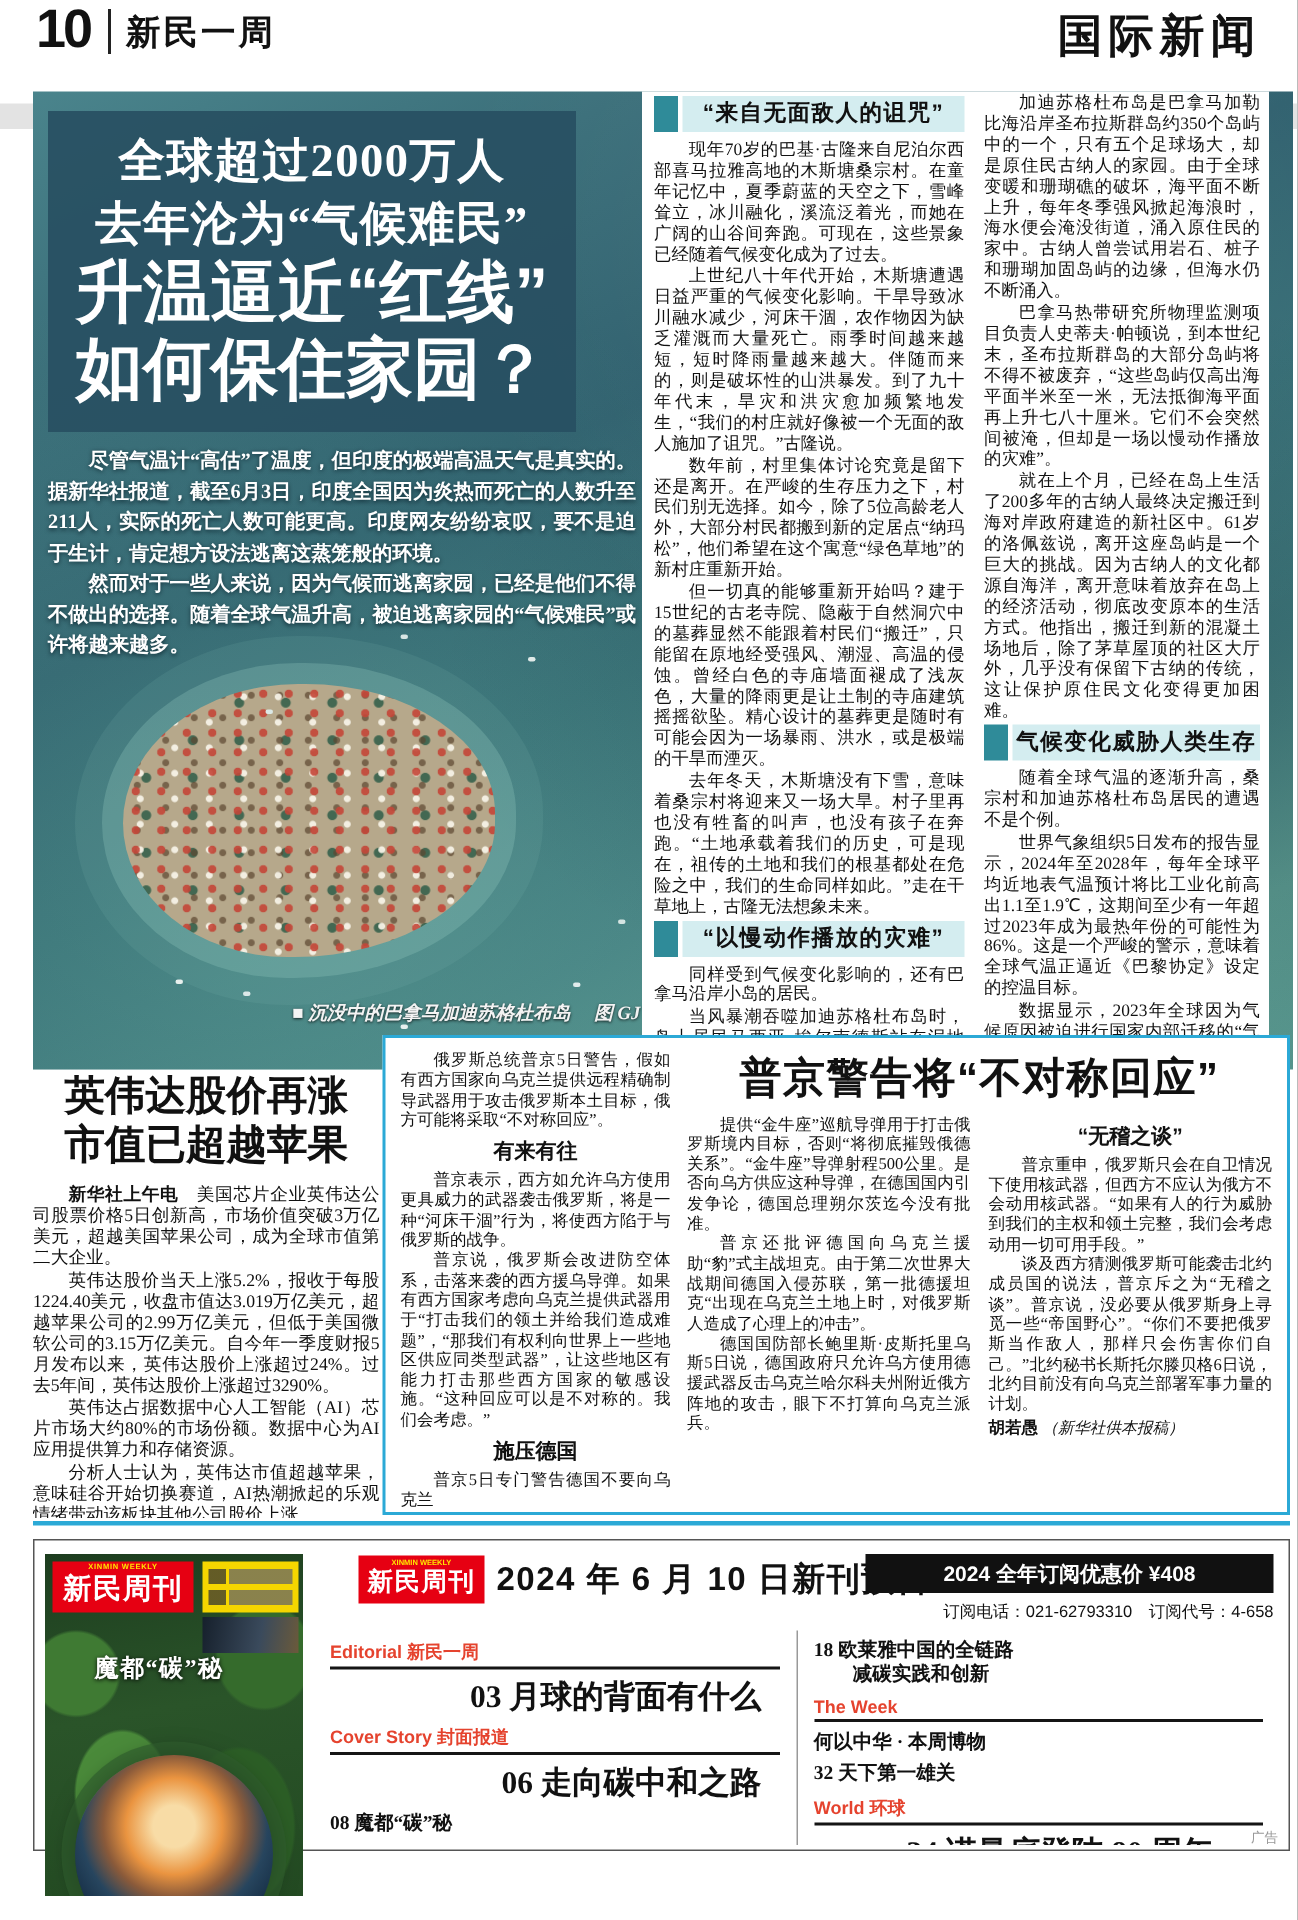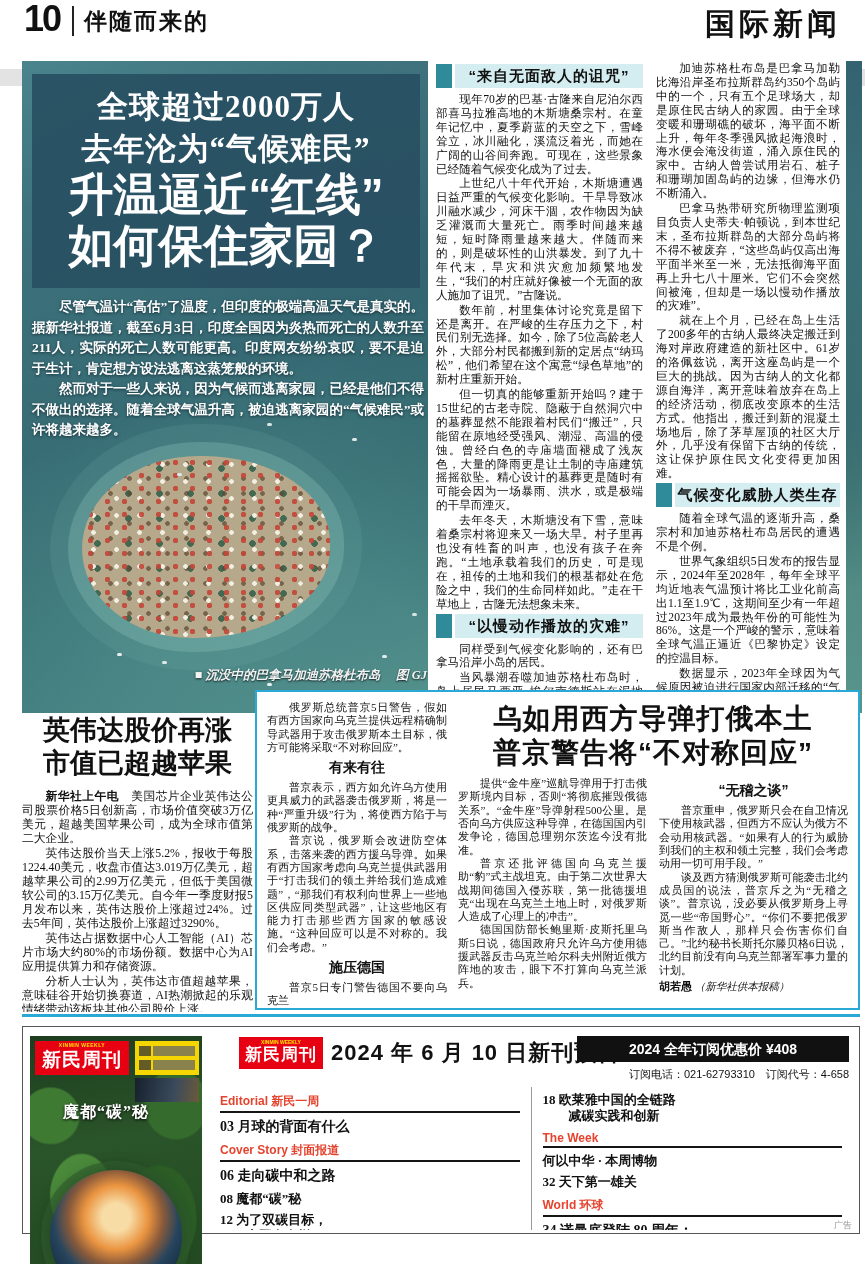--- a/index.html
+++ b/index.html
@@ -17,21 +17,21 @@
   .hs-l{position:absolute;left:24px;}
   .hs-r{position:absolute;right:24px;}
 
   
   .photo{position:absolute;left:22px;top:61px;width:840px;height:652px;overflow:hidden;
     background:
       radial-gradient(ellipse at 75% 15%, rgba(255,255,255,.07), transparent 40%),
       radial-gradient(ellipse at 20% 85%, rgba(110,180,160,.30), transparent 55%),
       radial-gradient(ellipse at 88% 60%, rgba(10,35,45,.25), transparent 45%),
       linear-gradient(155deg,#4a848c 0%,#3b6f7a 18%,#2e5f6d 38%,#356d75 55%,#447f82 72%,#5b998f 88%,#55938b 100%);}
-  .headline-box{position:absolute;left:10px;top:13px;width:388px;padding:12px 0 16px;
+  .headline-box{position:absolute;left:10px;top:13px;width:352px;padding:12px 0 16px;
                 background:rgba(40,80,98,.93);text-align:center;}
   .kicker{font:700 31px/1.34 "Liberation Serif",serif;color:#fff;letter-spacing:1px;}
   .bigline{font:900 45px/1.14 "Liberation Sans",sans-serif;color:#fff;letter-spacing:0;}
   .intro{position:absolute;left:10px;top:236px;width:392px;color:#fff;
          text-shadow:0 1px 3px rgba(0,20,30,.7);}
   .intro p{font:700 13.5px/1.52 "Liberation Serif",serif;text-align:justify;text-indent:2em;margin:0;}
   .island{position:absolute;left:60px;top:395px;width:248px;height:182px;
     border-radius:48% 52% 55% 45% / 52% 48% 50% 50%;
     background-color:#b6a88b;
     background-image:
@@ -112,32 +112,32 @@
   .mg-title{position:absolute;left:308px;top:8px;font:900 22px/36px "Liberation Sans",sans-serif;letter-spacing:1px;}
   .mg-sub{position:absolute;right:10px;top:9px;width:272px;height:26px;background:#111;color:#fff;
           font:700 14px/26px "Liberation Sans",sans-serif;text-align:center;}
   .mg-subinfo{position:absolute;right:10px;top:40px;font:11px "Liberation Sans",sans-serif;color:#111;}
   .toc{position:absolute;left:186px;top:60px;right:6px;bottom:3px;display:flex;}
   .toc-col{flex:1;padding:0 11px;overflow:hidden;min-width:0;}
   .toc-col + .toc-col{border-left:1px solid #999;}
   .toc-col .cat{color:#e5432e;font:700 12px "Liberation Sans",sans-serif;padding-bottom:1px;
                 border-bottom:2px solid #151515;margin:6px 0 5px;}
   .toc-col .item{font:700 13px/1.26 "Liberation Serif",serif;margin:5px 0;white-space:pre-line;}
-  .toc-col .item.big{font-size:14px;line-height:1.2;margin:6px 0;}
+  .toc-col .item.big{font-size:21px;line-height:1.2;margin:6px 12px;text-align:right;}
   .ad{position:absolute;right:7px;bottom:1px;font:9px "Liberation Sans",sans-serif;color:#999;}
 </style>
 </head>
 <body>
 
 <div id="page">
 
   <div class="hdr-top">
     <div class="pagenum">10</div>
     <div class="pnbar"></div>
-    <div class="masthead">伴随而来的</div>
+    <div class="masthead">新民一周</div>
     <div class="section-title">国际新闻</div>
   </div>
   <div class="hdr-strip">
     <span class="hs-l">2024年6月7日/星期五　本版编辑/张 颖　本版视觉/戚黎明</span>
     <span class="hs-r">新民网：www.xinmin.cn　24小时读者热线：962555　编辑邮箱：xmlhwb@xmwb.com.cn　读者来信：dzlk@xmwb.com.cn</span>
   </div>
 
   <div class="photo">
     <div class="island"></div>
     <div class="boats"></div>
@@ -214,29 +214,28 @@
         <p>分析人士认为，英伟达市值超越苹果，意味硅谷开始切换赛道，AI热潮掀起的乐观情绪带动该板块其他公司股价上涨。</p>
       </div>
   </div>
 
   <div class="putin">
     <div class="pcol1">
       <p>俄罗斯总统普京5日警告，假如有西方国家向乌克兰提供远程精确制导武器用于攻击俄罗斯本土目标，俄方可能将采取“不对称回应”。</p>
       <div class="psub">有来有往</div>
       <div>
 
-      <p>普京表示，西方如允许乌方使用更具威力的武器袭击俄罗斯，将是一种“严重升级”行为，将使西方陷于与俄罗斯的战争。</p>
+      <p>普京表示，西方如允许乌方使用更具威力的武器袭击俄罗斯，将是一种“河床干涸”行为，将使西方陷于与俄罗斯的战争。</p>
           <p>普京说，俄罗斯会改进防空体系，击落来袭的西方援乌导弹。如果有西方国家考虑向乌克兰提供武器用于“打击我们的领土并给我们造成难题”，“那我们有权利向世界上一些地区供应同类型武器”，让这些地区有能力打击那些西方国家的敏感设施。“这种回应可以是不对称的。我们会考虑。”</p>
         </div>
       <div class="psub">施压德国</div>
       <p>普京5日专门警告德国不要向乌克兰</p>
     </div>
     <div class="pright">
       <div class="p-h">
-        <div>乌如用西方导弹打俄本土</div>
         <div>普京警告将“不对称回应”</div>
       </div>
       <div class="pright-cols">
         <div class="pc">
           <div>
 
           <p>提供“金牛座”巡航导弹用于打击俄罗斯境内目标，否则“将彻底摧毁俄德关系”。“金牛座”导弹射程500公里。是否向乌方供应这种导弹，在德国国内引发争论，德国总理朔尔茨迄今没有批准。</p>
               <p>普京还批评德国向乌克兰援助“豹”式主战坦克。由于第二次世界大战期间德国入侵苏联，第一批德援坦克“出现在乌克兰土地上时，对俄罗斯人造成了心理上的冲击”。</p>
               <p>德国国防部长鲍里斯·皮斯托里乌斯5日说，德国政府只允许乌方使用德援武器反击乌克兰哈尔科夫州附近俄方阵地的攻击，眼下不打算向乌克兰派兵。</p>
             </div>

